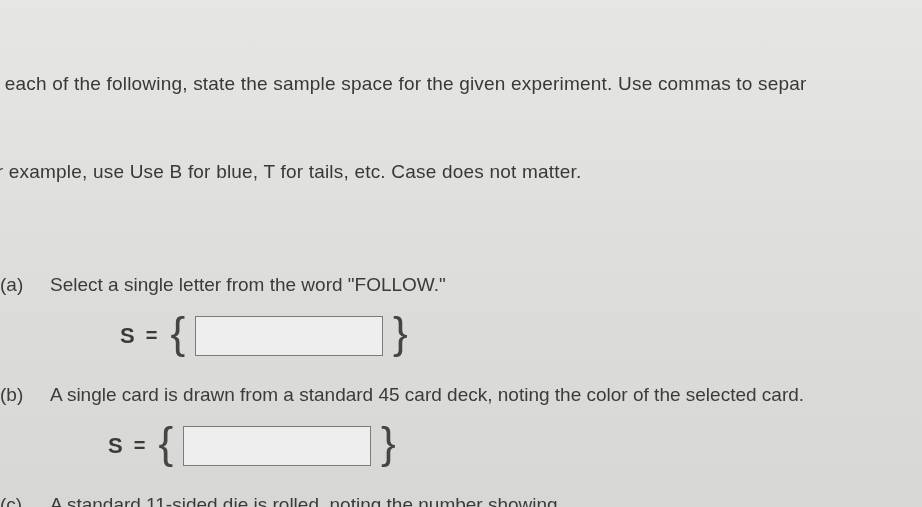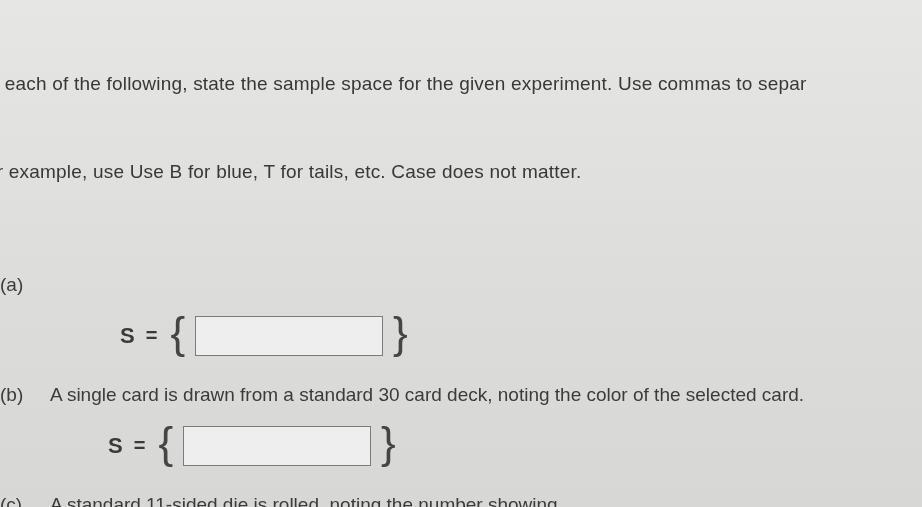--- a/index.html
+++ b/index.html
@@ -90,34 +90,35 @@
 <div class="page">
 
   <div class="intro">
     <span class="line1">or each of the following, state the sample space for the given experiment. Use commas to separ</span>
     <span class="line2">or example, use Use B for blue, T for tails, etc. Case does not matter.</span>
   </div>
 
   <div class="part partA">
     <div class="part-head">
       <span class="label">(a)</span>
+      <span>Select a single letter from the word "FOLLOW."</span>
     </div>
     <div class="eq-row">
       <span class="svar">S</span>
       <span class="equals">=</span>
       <span class="brace">{</span>
       <input type="text" class="answer-box" value="" style="">
       <span class="brace">}</span>
     </div>
   </div>
 
   <div class="part partB">
     <div class="part-head">
       <span class="label">(b)</span>
-      <span>A single card is drawn from a standard 30 card deck, noting the color of the selected card.</span>
+      <span>A single card is drawn from a standard 45 card deck, noting the color of the selected card.</span>
     </div>
     <div class="eq-row">
       <span class="svar">S</span>
       <span class="equals">=</span>
       <span class="brace">{</span>
       <input type="text" class="answer-box" value="" style="">
       <span class="brace">}</span>
     </div>
   </div>
 

